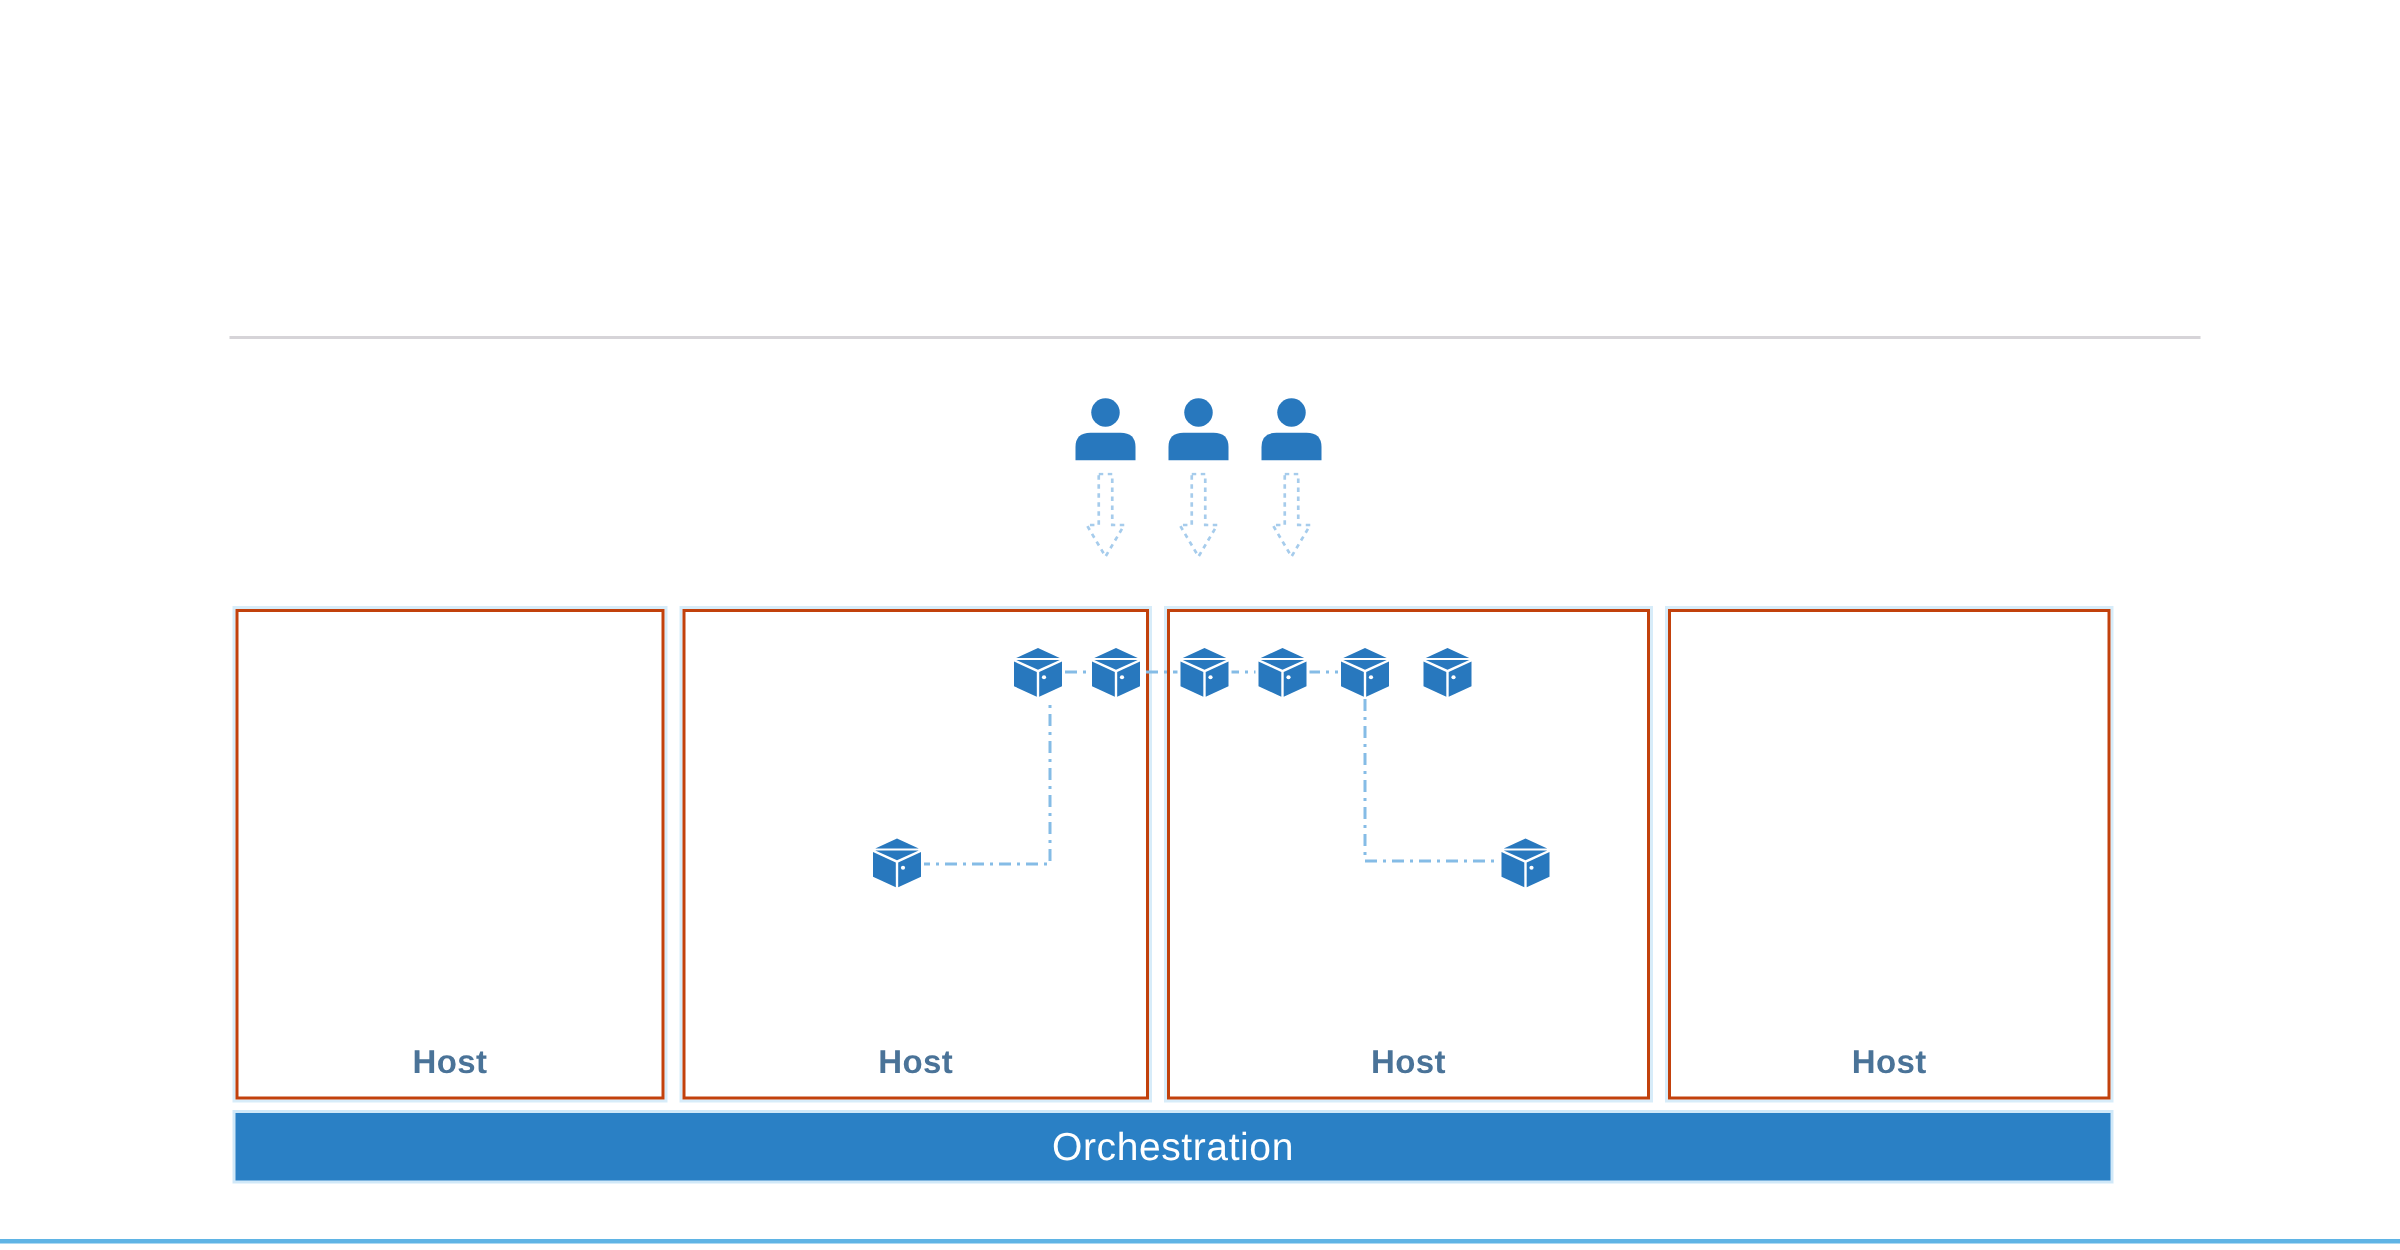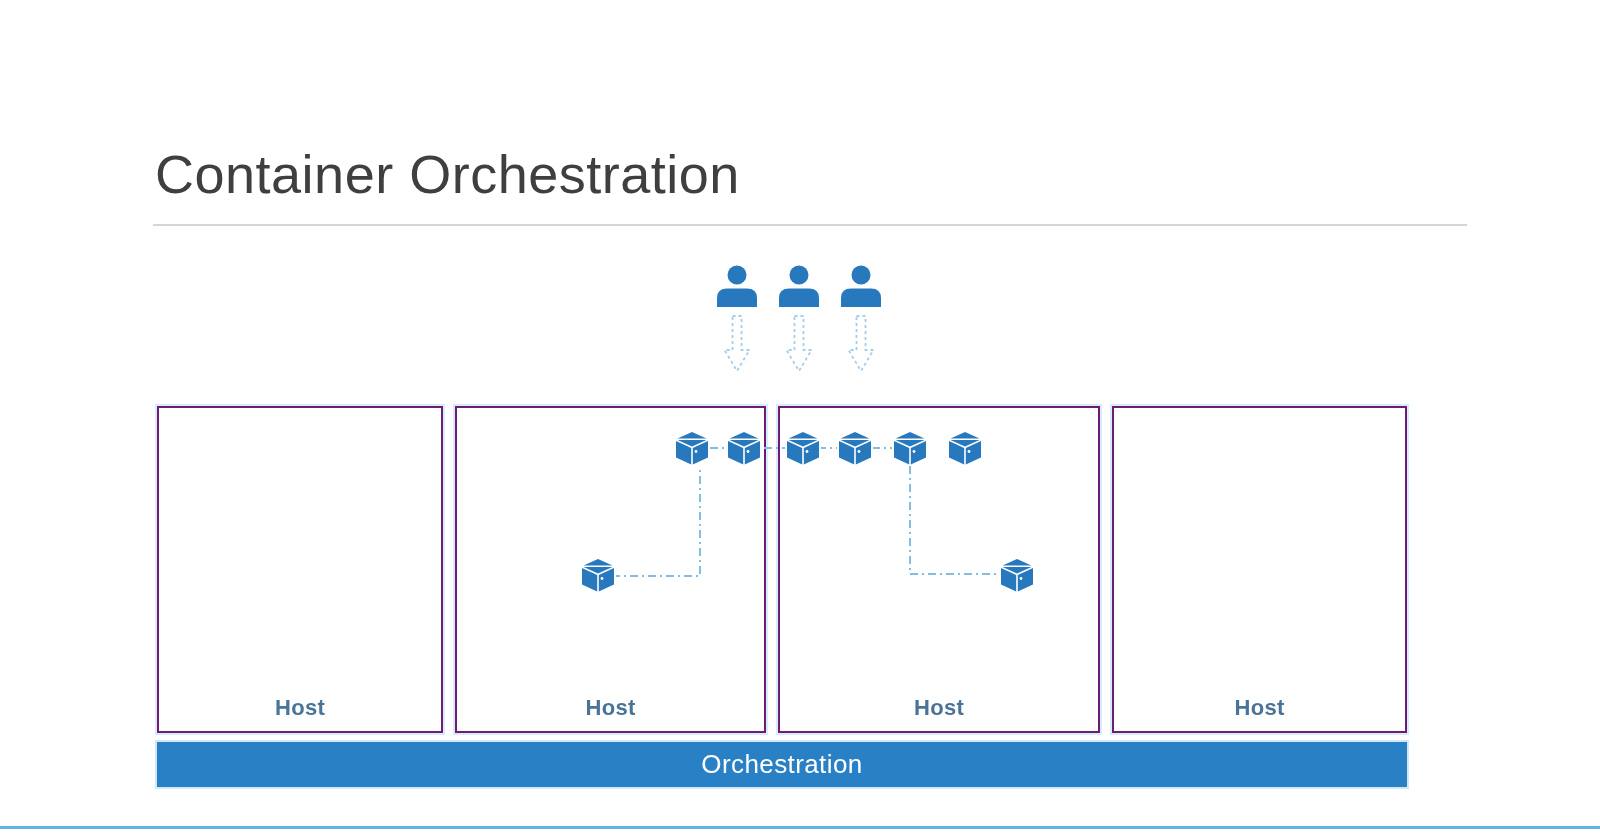--- a/index.html
+++ b/index.html
@@ -22,21 +22,21 @@
   .user-icon   { width: 46px; height: 42px; top: 265px; }
   .user-1 { left: 714px; } .user-2 { left: 776px; } .user-3 { left: 838px; }
   .arrow-icon  { width: 28px; height: 58px; top: 315px; }
   .arrow-1 { left: 723px; } .arrow-2 { left: 785px; } .arrow-3 { left: 847px; }
 
   .connector-layer { position: absolute; left: 0; top: 0; width: 1600px; height: 833px; pointer-events: none; }
 
   .host-box {
     position: absolute; top: 406px; height: 327px;
     background: #ffffff;
-    border: 2px solid #701a75;
+    border: 2px solid #c2410c;
     box-shadow: 0 0 0 2px rgba(140, 200, 238, 0.35);
   }
   .host-1 { left: 157px;  width: 286px; }
   .host-2 { left: 455px;  width: 311px; }
   .host-3 { left: 778px;  width: 322px; }
   .host-4 { left: 1112px; width: 295px; }
   .host-label {
     position: absolute; left: 0; right: 0; bottom: 10px;
     text-align: center; font-size: 22px; font-weight: 700;
     color: #4a7398; letter-spacing: 0.3px;
@@ -65,21 +65,20 @@
   .bottom-accent-line {
     position: absolute; left: 0; top: 826px; width: 1600px; height: 3px;
     background: #5fb4e5;
   }
 </style>
 </head>
 <body>
 
 <div class="slide">
 
-  <div class="slide-title">Container Orchestration</div>
   <div class="title-rule"></div>
 
   <svg class="icon user-icon user-1" viewBox="0 0 46 42">
     <circle cx="23" cy="10" r="9.5" fill="#2878BE"></circle>
     <path d="M3,42 V33 Q3,23.5 13,23.5 H33 Q43,23.5 43,33 V42 Z" fill="#2878BE"></path>
   </svg>
   <svg class="icon user-icon user-2" viewBox="0 0 46 42">
     <circle cx="23" cy="10" r="9.5" fill="#2878BE"></circle>
     <path d="M3,42 V33 Q3,23.5 13,23.5 H33 Q43,23.5 43,33 V42 Z" fill="#2878BE"></path>
   </svg>

